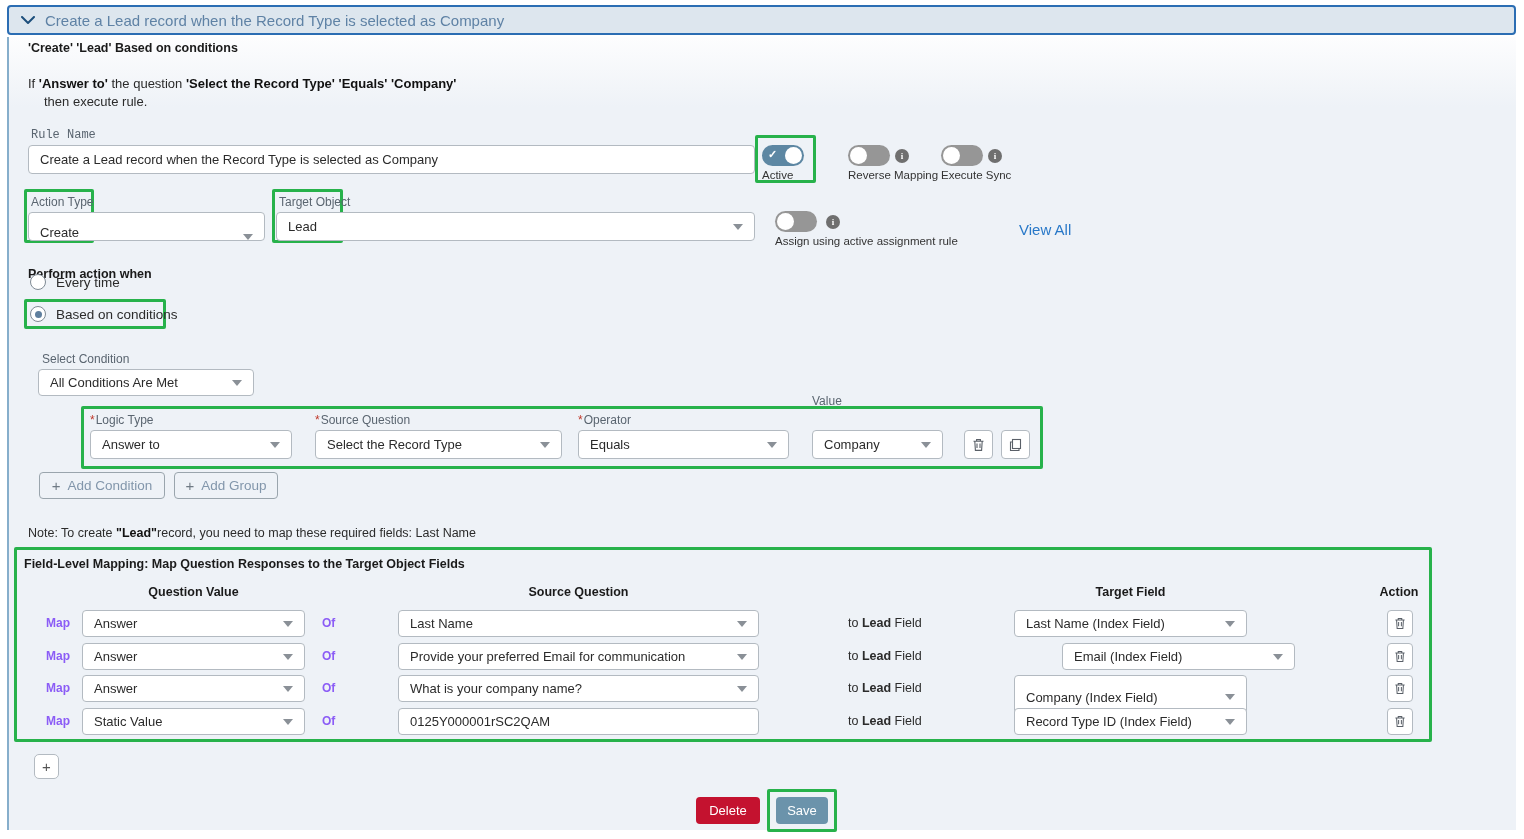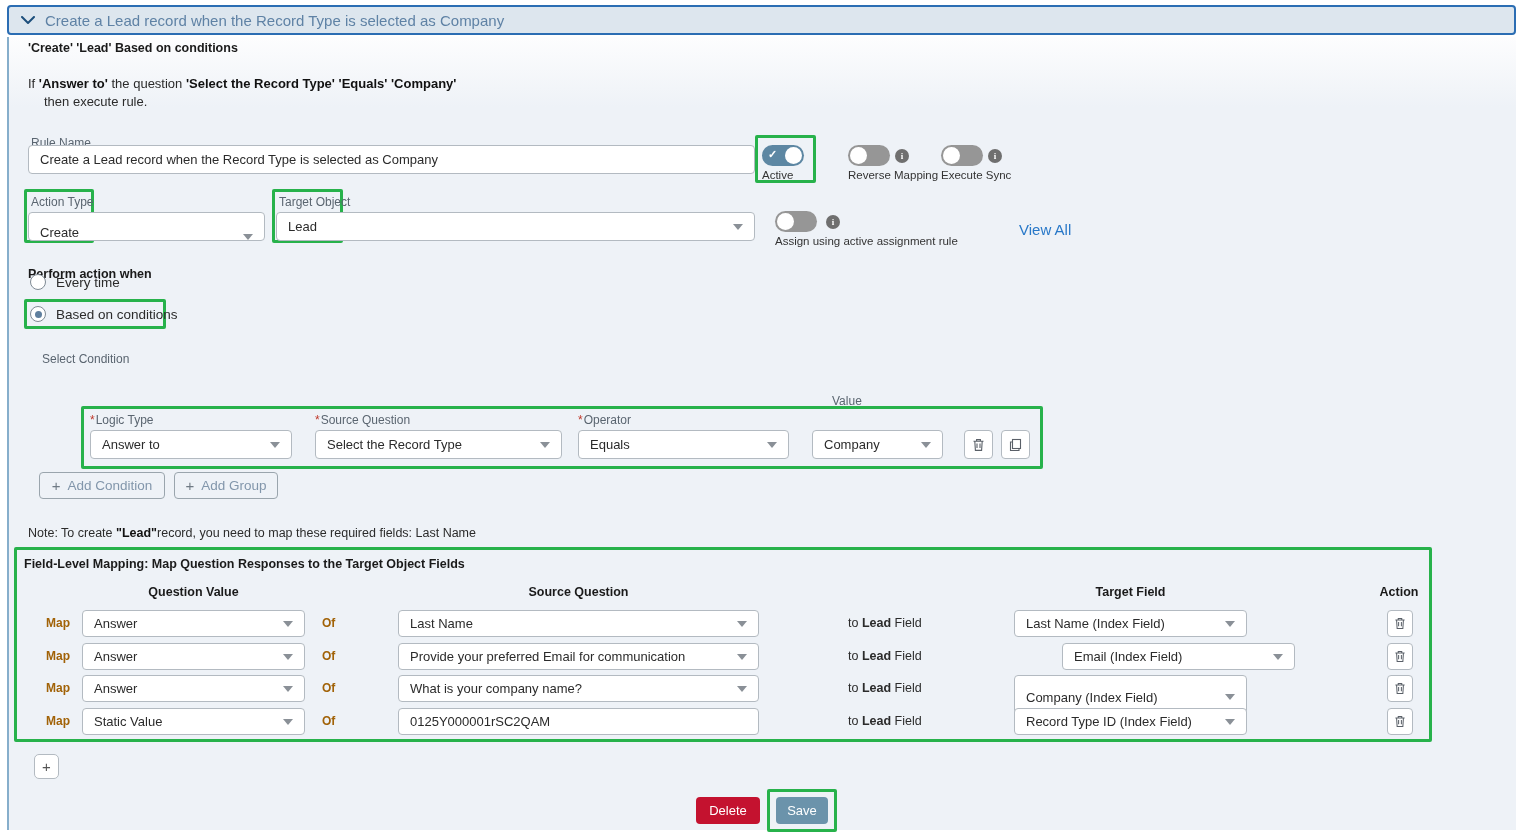--- a/index.html
+++ b/index.html
@@ -50,21 +50,21 @@
 
   .ghost-btn { border:1px solid #9aa5ad; border-radius:4px; background:transparent; color:#8296ab;
     font-size:13.5px; display:flex; align-items:center; justify-content:center; gap:7px; cursor:pointer;
     font-family:"Liberation Sans",sans-serif; }
   .ghost-btn .plus { color:#6f7a84; font-size:15px; }
 
   .icon-btn { background:#fff; border:1px solid #b3bac1; border-radius:4px; display:flex;
     align-items:center; justify-content:center; cursor:pointer; }
 
   .col-hdr { font-size:12.5px; font-weight:bold; color:#1a1a1a; text-align:center; }
-  .map-lbl, .of-lbl { font-size:12px; font-weight:bold; color:#a16207; }
+  .map-lbl, .of-lbl { font-size:12px; font-weight:bold; color:#8b5cf6; }
   .tolead { font-size:12.5px; color:#2b2b2b; }
 
   .btn { border:none; border-radius:4px; color:#fff; font-size:13px; cursor:pointer;
     font-family:"Liberation Sans",sans-serif; }
   .btn-delete { background:#c4122f; }
   .btn-save { background:#6b93ab; }
 
   .link { color:#2878c8; font-size:15px; cursor:pointer; text-decoration:none; }
 </style>
 </head>
@@ -78,21 +78,21 @@
     </svg>
     <span class="acc-title">Create a Lead record when the Record Type is selected as Company</span>
   </div>
 
   <div class="abs panel"></div>
 
   <div class="abs blbl" style="left:28px; top:41px;">'Create' 'Lead' Based on conditions</div>
   <div class="abs sent" style="left:28px; top:76px;"><span>If </span><b>'Answer to'</b><span> the question </span><b>'Select the Record Type'</b><span> </span><b>'Equals'</b><span> </span><b>'Company'</b></div>
   <div class="abs sent" style="left:44px; top:94px;">then execute rule.</div>
 
-  <div class="abs lbl" style="left:31px; top:136px;">Rule Name</div>
+  <div class="abs lbl" style="left:31px; top:128px;font-family:Liberation Mono, monospace;">Rule Name</div>
   <input class="abs input" style="left: 28px; top: 145px; width: 727px;" type="text" value="Create a Lead record when the Record Type is selected as Company">
 
   <div class="abs hl" style="left:755px; top:135px; width:61px; height:48px;"></div>
   <div class="abs" style="left:762px; top:145px;">
     <div class="toggle on">
         <span class="chk">✓</span>
         <span class="knob"></span>
       </div>
     <div class="tog-lbl">Active</div>
   </div>
@@ -148,20 +148,24 @@
     <span class="radio"></span>
     <span class="radio-lbl">Every time</span>
   </div>
   <div class="abs hl" style="left:24px; top:299px; width:142px; height:30px;"></div>
   <div class="abs" style="left:30px; top:306px; display:flex; align-items:center; gap:10px;">
     <span class="radio sel"></span>
     <span class="radio-lbl">Based on conditions</span>
   </div>
 
   <div class="abs lbl" style="left:42px; top:352px;">Select Condition</div>
+  <div class="abs dropdown" style="left:38px; top:369px; width:216px; height:27px;">
+    <span>All Conditions Are Met</span>
+      <span class="caret"></span>
+  </div>
 
   <div class="abs hl" style="left:81px; top:406px; width:962px; height:63px;"></div>
 
   <div class="abs lbl" style="left:90px; top:413px;"><span class="req">*</span><span>Logic Type</span></div>
   <div class="abs dropdown" style="left:90px; top:430px; width:202px;">
     <span>Answer to</span>
       <span class="caret"></span>
   </div>
 
   <div class="abs lbl" style="left:315px; top:413px;"><span class="req">*</span><span>Source Question</span></div>
@@ -169,21 +173,21 @@
     <span>Select the Record Type</span>
       <span class="caret"></span>
   </div>
 
   <div class="abs lbl" style="left:578px; top:413px;"><span class="req">*</span><span>Operator</span></div>
   <div class="abs dropdown" style="left:578px; top:430px; width:211px;">
     <span>Equals</span>
       <span class="caret"></span>
   </div>
 
-  <div class="abs lbl" style="left:812px; top:394px;margin-left:20px;">Value</div>
+  <div class="abs lbl" style="left:812px; top:394px;">Value</div>
   <div class="abs dropdown" style="left:812px; top:430px; width:131px;">
     <span>Company</span>
       <span class="caret"></span>
   </div>
 
   <button class="abs icon-btn" style="left:964px; top:430px; width:29px; height:29px;">
     <svg width="13" height="14" viewBox="0 0 13 14">
       <path d="M1.5 3.2h10M4.6 3.2V1.6h3.8v1.6M2.8 3.2l.6 9.2h6.2l.6-9.2M5 5.5v4.5M8 5.5v4.5" stroke="#5a6068" fill="none" stroke-width="1.1"></path>
     </svg>
   </button>

